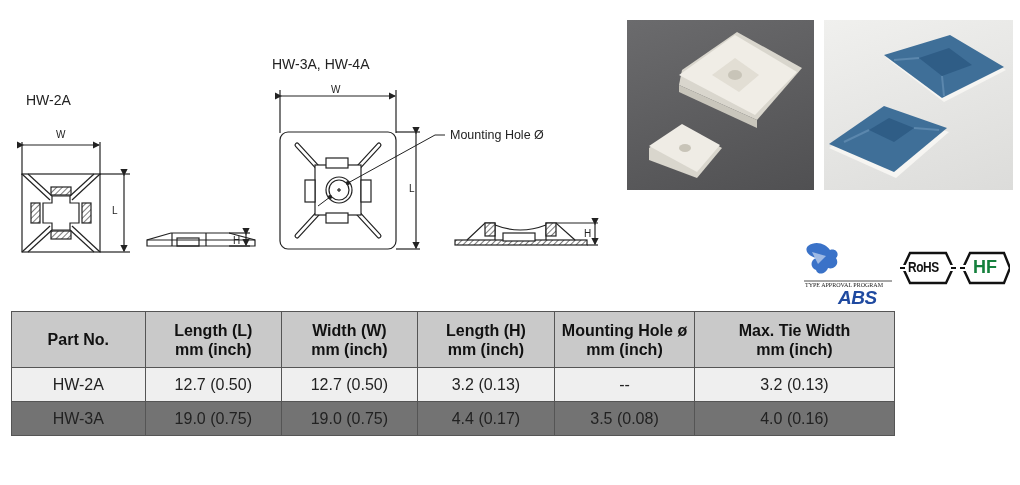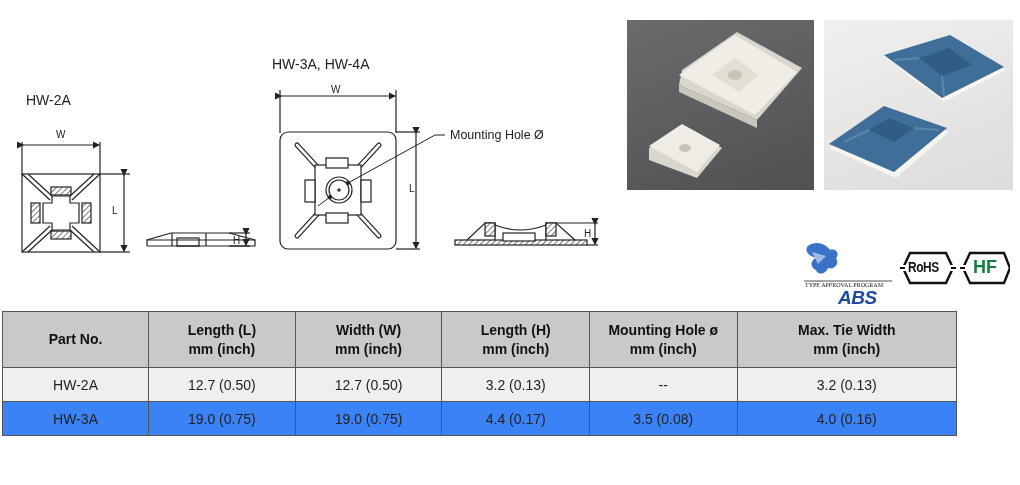--- a/index.html
+++ b/index.html
@@ -3,27 +3,27 @@
 <meta charset="utf-8">
 <style>
   html, body { margin:0; padding:0; background:#ffffff; }
   body { width:1020px; height:485px; position:relative; overflow:hidden;
          font-family:"Liberation Sans", sans-serif; color:#1a1a1a; }
   .abs { position:absolute; }
   .label { font-size:14px; color:#222;text-align:right; }
   .dim { font-size:10px; color:#222; }
   svg { position:absolute; left:0; top:0; }
   .photo { position:absolute; }
-  table.spec { position:absolute; left:2px; top:311px; width:955px;
-               border-collapse:collapse; font-size:14px; }
+  table.spec { position:absolute; left:11px; top:311px; width:884px;
+               border-collapse:collapse; font-size:16px; }
   table.spec th, table.spec td { border:1.5px solid #555; text-align:center; padding:0; }
   table.spec th { background:#c9c9c9; font-weight:bold; height:55px; line-height:19px; color:#111; }
   table.spec td { height:33px; color:#222; }
   table.spec tr.r0 td, table.spec tr.r2 td { background:#efefef; }
-  table.spec tr.r1 td { background:#3b82f6; }
+  table.spec tr.r1 td { background:#737373; }
   .cert { position:absolute; }
 </style>
 </head>
 <body>
 
 <svg width="620" height="300" viewBox="0 0 620 300">
   <defs>
     <pattern id="hatch" width="4" height="4" patternUnits="userSpaceOnUse" patternTransform="rotate(45)">
       <rect width="4" height="4" fill="#fff"></rect>
       <line x1="0" y1="0" x2="0" y2="4" stroke="#333" stroke-width="1.3"></line>

